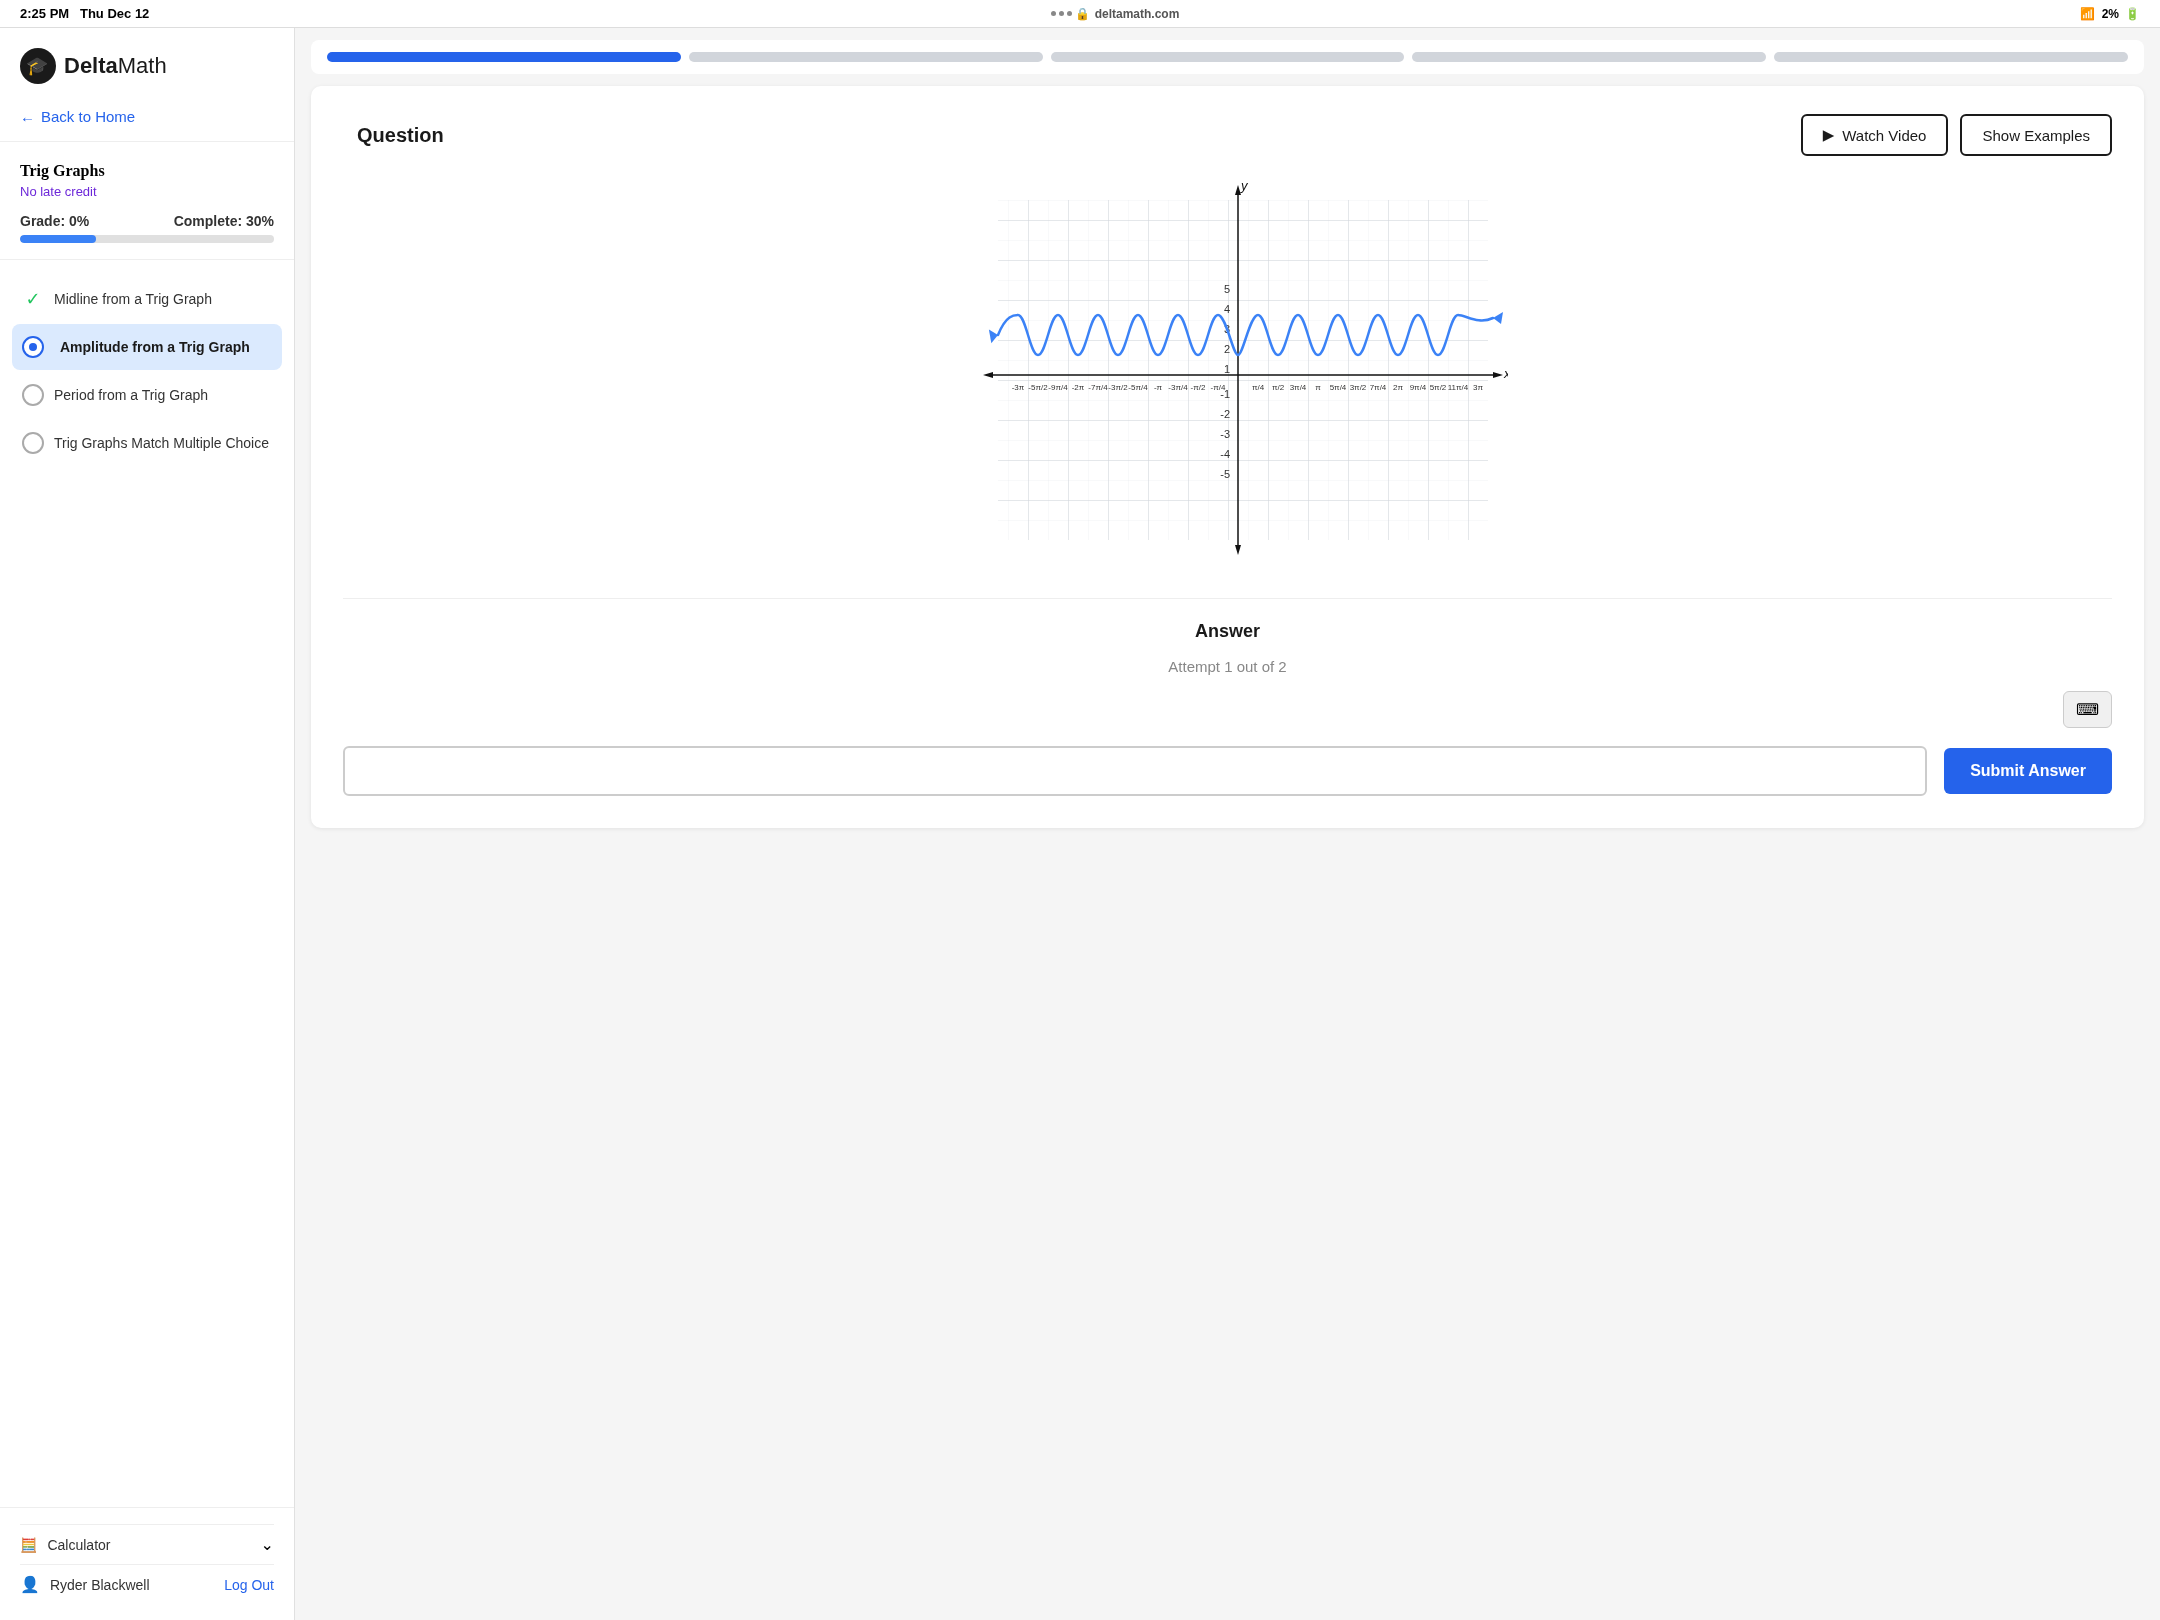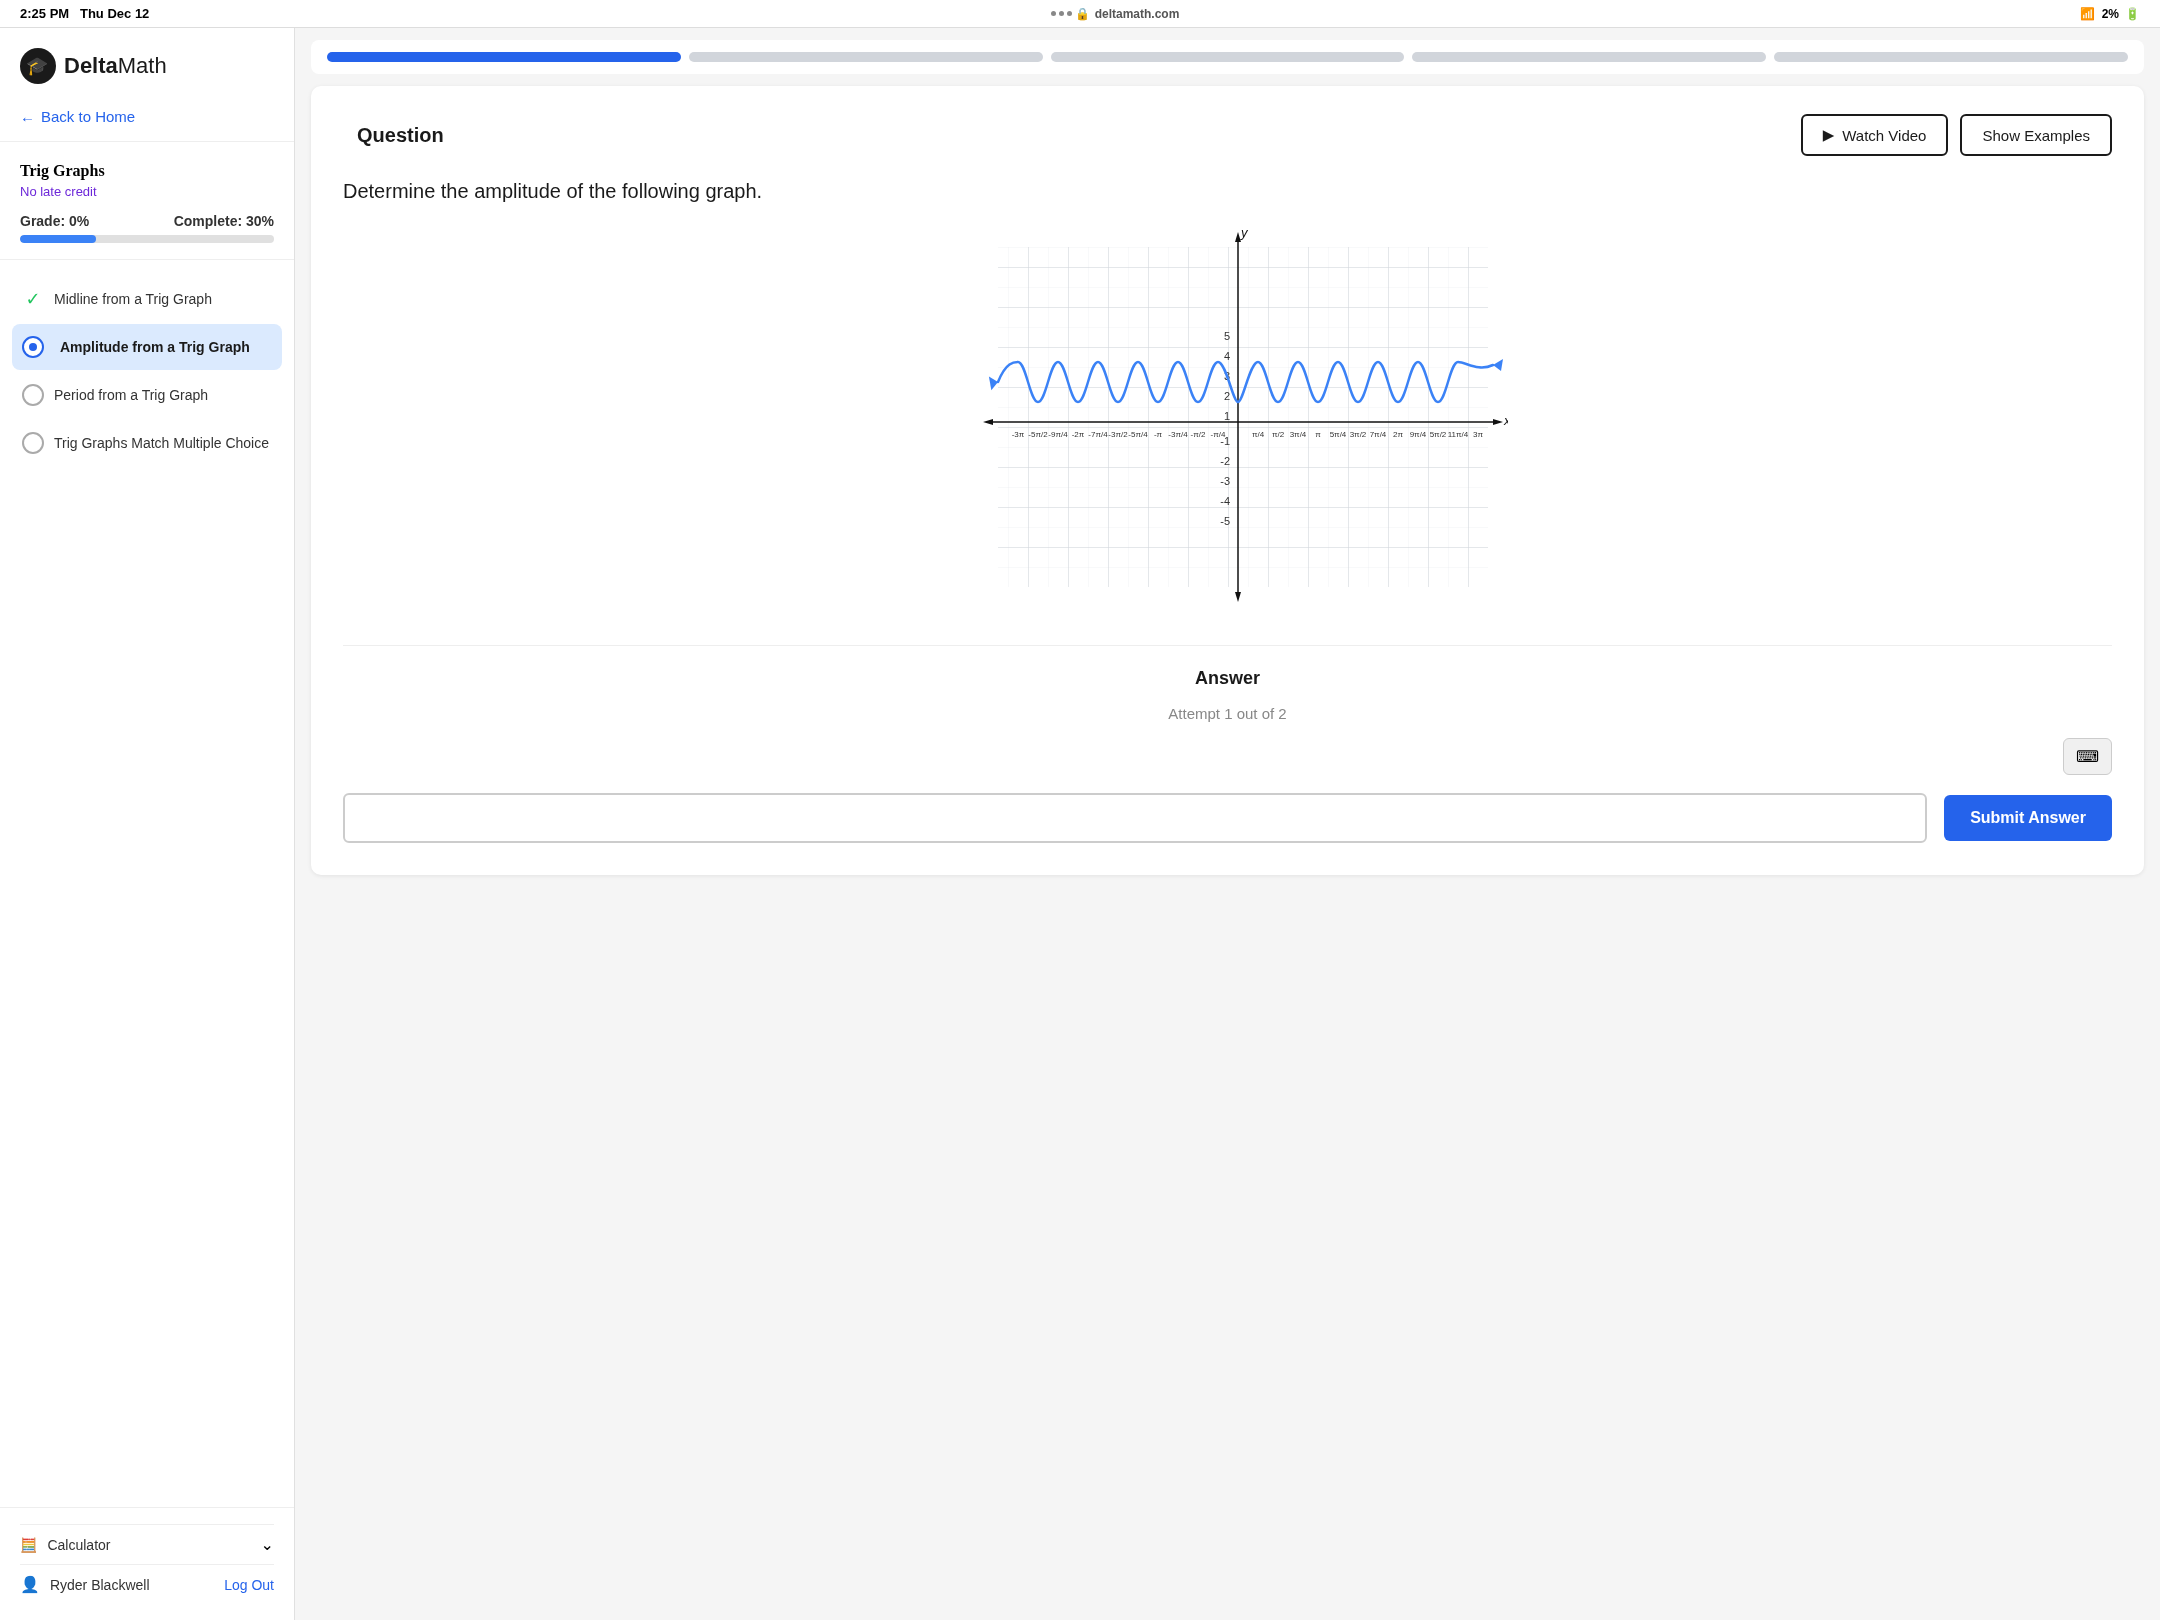--- a/index.html
+++ b/index.html
@@ -442,21 +442,20 @@
           <button class="btn-outline">
             <span>▶</span>
             <span>Watch Video</span>
           </button>
           <button class="btn-outline">
             <span>Show Examples</span>
           </button>
         </div>
       </div>
 
-      <div class="question-text">Determine the amplitude of the following graph.</div>
 
       <div class="graph-container">
         <svg class="trig-graph" width="560" height="390" viewBox="0 0 560 390">
 
           <defs>
             <pattern id="smallGrid" width="20" height="20" patternUnits="userSpaceOnUse">
               <path d="M 20 0 L 0 0 0 20" fill="none" stroke="#e5e7eb" stroke-width="0.5"></path>
             </pattern>
             <pattern id="grid" width="40" height="40" patternUnits="userSpaceOnUse">
               <rect width="40" height="40" fill="url(#smallGrid)"></rect>

